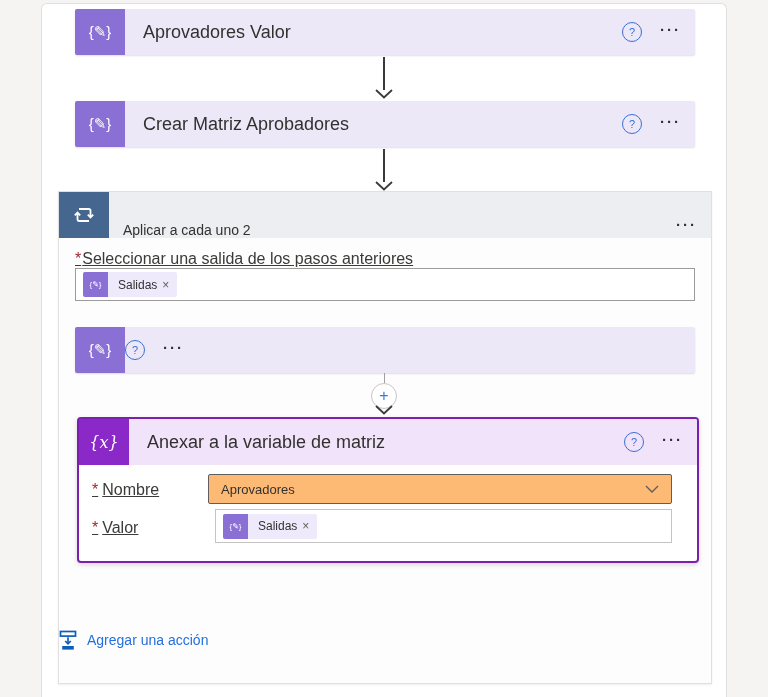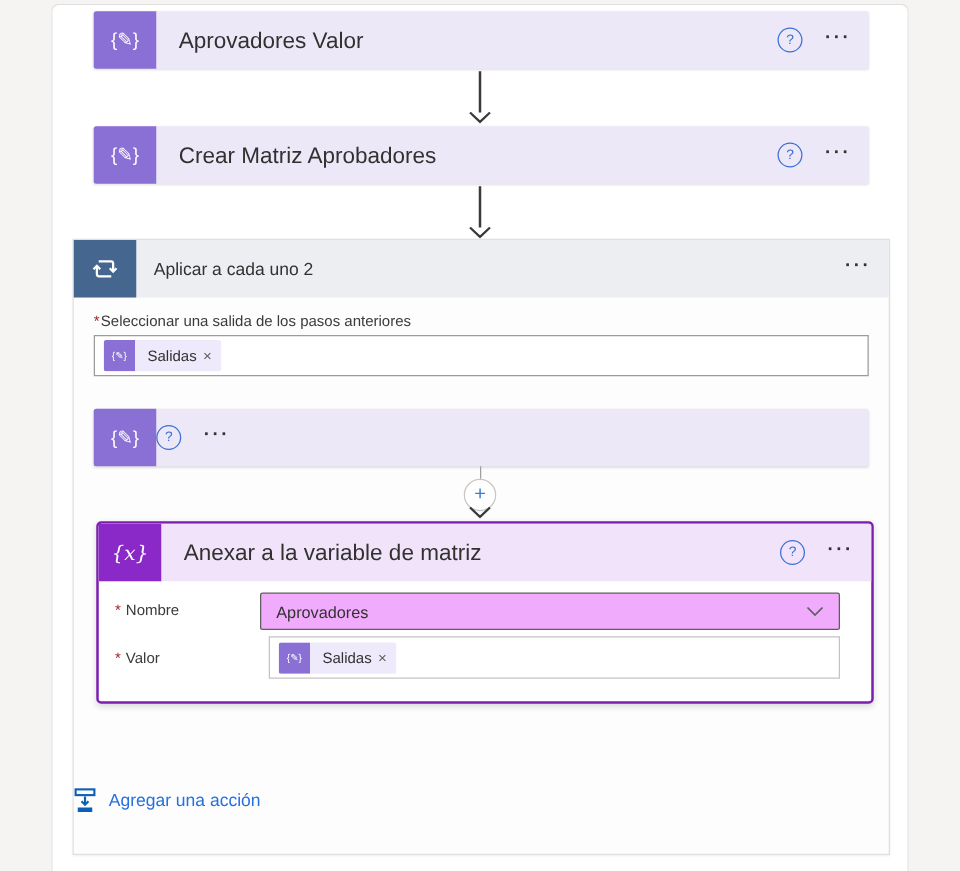--- a/index.html
+++ b/index.html
@@ -40,29 +40,29 @@
   .arrow { position:absolute; width:18px; }
   .arrow .line { position:absolute; left:8px; top:0; width:1.5px; background:#3B3A39; }
   .arrow svg { position:absolute; left:0; bottom:0; }
   
   .scope {
     position:absolute; left:58px; top:191px; width:654px; height:493px;
     background:#FDFDFD; border:1px solid #E0E0E3; box-sizing:border-box;
     box-shadow:0 1px 2px rgba(0,0,0,.07);
   }
   .scope-header {
-    height:46px; background:#EDEEF2; display:flex; align-items:center; cursor:pointer;
+    height:46px; background:#EDEEF2; display:flex; align-items:flex-end; cursor:pointer;
   }
   .scope-icon {
     width:50px; height:46px; flex:none; background:#45678F;
     display:flex; align-items:center; justify-content:center;
   }
   .scope-title { flex:1; padding-left:14px; font-size:14px; color:#323130; }
   
-  .field-label { position:absolute; font-size:12px; color:#3B3A39; white-space:nowrap; }
+  .field-label { position:absolute; font-size:16px; color:#3B3A39; white-space:nowrap;text-decoration:underline; }
   .req { color:#A4262C; margin-right:1px; }
   .req-sp { color:#A4262C; margin-right:4px; }
   .text-input {
     position:absolute; background:#FFFFFF; box-sizing:border-box;
     display:flex; align-items:center; padding-left:7px; cursor:text;
   }
   .input-strong { border:1px solid #9D9B99; }
   .input-light  { border:1px solid #C6C4C2; }
   .token {
     display:inline-flex; align-items:center; height:25px; background:#EFEAFB;
@@ -93,21 +93,21 @@
     height:46px; background:#F1E3FA; display:flex; align-items:center;
     border-radius:2px 2px 0 0; cursor:pointer;
   }
   .sel-icon {
     width:50px; height:46px; flex:none; background:#8A28C8; color:#fff;
     display:flex; align-items:center; justify-content:center;
     font-size:16px; font-style:italic; font-family:"DejaVu Serif", serif;
   }
   .dropdown {
     position:absolute; left:208px; top:474px; width:464px; height:30px;
-    background:#f0abfc; border:1px solid #605E5C; border-radius:2px; box-sizing:border-box;
+    background:#fdba74; border:1px solid #605E5C; border-radius:2px; box-sizing:border-box;
     display:flex; align-items:center; padding:0 12px; font-size:13px; cursor:pointer;
   }
   .dropdown .dd-value { flex:1; color:#323130; }
   
   .add-action {
     position:absolute; left:58px; top:626px; width:654px; height:28px;
     display:flex; align-items:center; gap:9px; cursor:pointer;
   }
   .add-action .link-text { font-size:14px; color:#2470E0; }
 </style>

